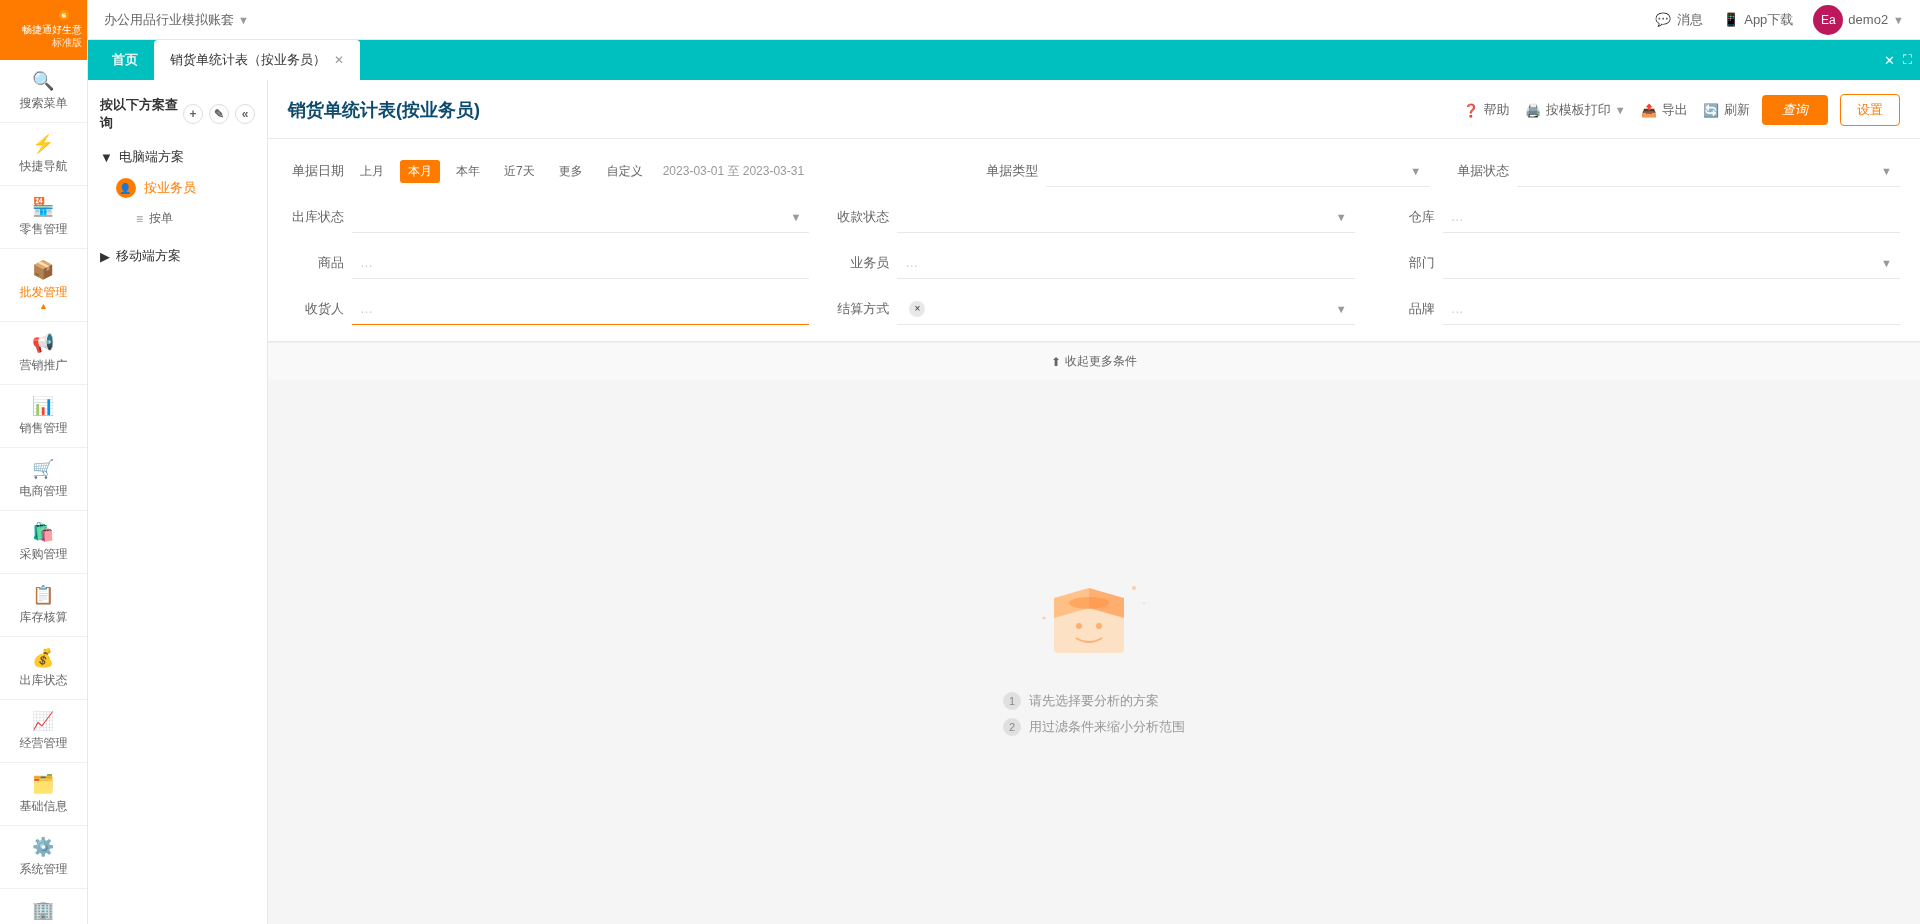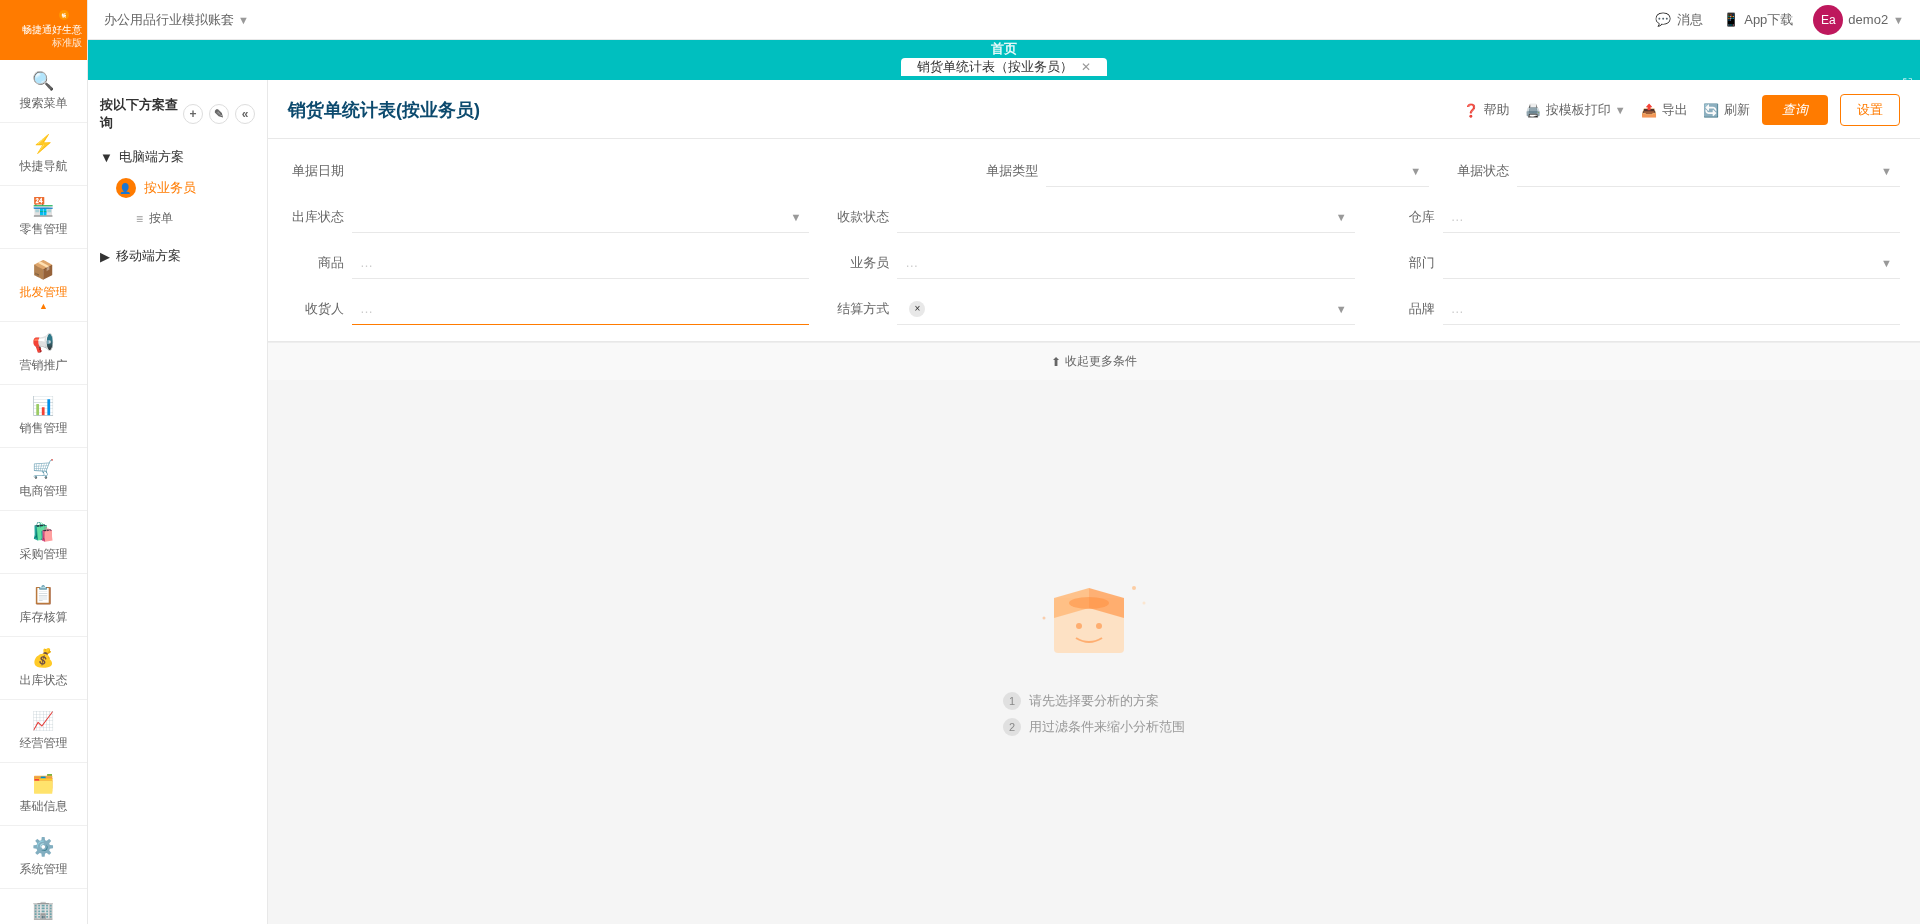--- a/index.html
+++ b/index.html
@@ -111,21 +111,20 @@
       font-size: 12px;
     }
 
     
     .tabbar {
       height: 40px;
       background: #00bfbf;
       display: flex;
       align-items: center;
       padding: 0 8px;
-      flex-direction: column;
     }
     .tab {
       padding: 0 16px;
       height: 40px;
       display: flex;
       align-items: center;
       cursor: pointer;
       font-size: 13px;
       color: rgba(255,255,255,0.8);
       gap: 8px;
@@ -637,20 +636,29 @@
             <button class="btn-secondary">设置</button>
           </div>
         </div>
       </div>
 
       <div class="filter-form">
 
         <div class="filter-row">
           <div class="filter-field" style="flex:1.5;">
             <span class="filter-label">单据日期</span>
+            <div class="date-filter">
+              <span class="date-tab">上月</span>
+              <span class="date-tab active">本月</span>
+              <span class="date-tab">本年</span>
+              <span class="date-tab">近7天</span>
+              <span class="date-tab">更多</span>
+              <span class="date-tab">自定义</span>
+              <span class="date-range">2023-03-01 至 2023-03-31</span>
+            </div>
           </div>
           <div class="filter-separator"></div>
           <div class="filter-field">
             <span class="filter-label">单据类型</span>
             <div class="filter-input-select">
               <span></span>
               <span class="chevron">▼</span>
             </div>
           </div>
           <div class="filter-separator"></div>

